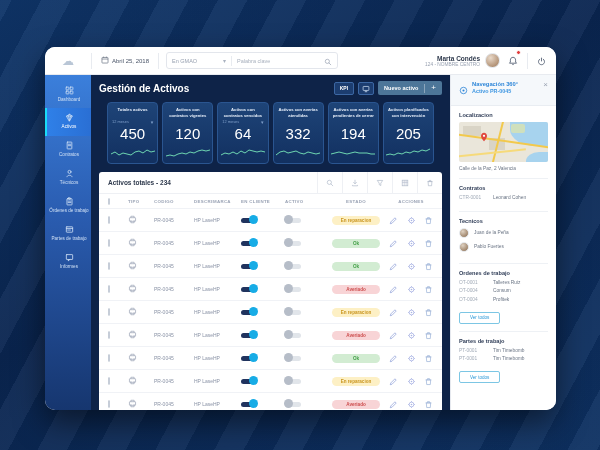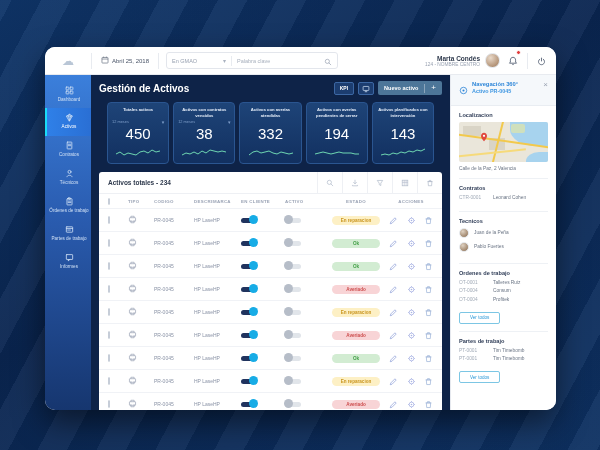--- a/index.html
+++ b/index.html
@@ -279,26 +279,37 @@
     <div class="sc-period">
       <span>12 meses</span>
       <span class="chev" style="color:#7f9fca;font-size:5px">▾</span>
     </div>
     <div class="sc-value">450</div>
     <svg class="sc-spark" width="44" height="12" viewBox="0 0 44 12">
       <polyline fill="none" stroke="#6fd7b2" stroke-width="1" stroke-linecap="round" stroke-linejoin="round" points="0.0,7.0 4.0,5.0 8.0,8.0 12.0,6.0 16.0,7.0 20.0,8.0 24.0,5.0 28.0,4.0 32.0,6.0 36.0,3.0 40.0,5.0 44.0,4.0"></polyline>
     </svg>
   </div>
             <div class="stat-card">
+    <div class="sc-title">Activos con contratos vigentes</div>
+    <div class="sc-period hidden">
+      <span></span>
+      <span class="chev" style="color:#7f9fca;font-size:5px">▾</span>
+    </div>
+    <div class="sc-value">120</div>
+    <svg class="sc-spark" width="44" height="12" viewBox="0 0 44 12">
+      <polyline fill="none" stroke="#6fd7b2" stroke-width="1" stroke-linecap="round" stroke-linejoin="round" points="0.0,9.0 4.0,8.0 8.0,9.0 12.0,7.0 16.0,6.0 20.0,7.0 24.0,5.0 28.0,6.0 32.0,4.0 36.0,3.0 40.0,4.0 44.0,3.0"></polyline>
+    </svg>
+  </div>
+            <div class="stat-card">
     <div class="sc-title">Activos con contratos vencidos</div>
     <div class="sc-period">
       <span>12 meses</span>
       <span class="chev" style="color:#7f9fca;font-size:5px">▾</span>
     </div>
-    <div class="sc-value">38</div>
+    <div class="sc-value">64</div>
     <svg class="sc-spark" width="44" height="12" viewBox="0 0 44 12">
       <polyline fill="none" stroke="#6fd7b2" stroke-width="1" stroke-linecap="round" stroke-linejoin="round" points="0.0,8.0 4.0,6.0 8.0,7.0 12.0,5.0 16.0,7.0 20.0,4.0 24.0,6.0 28.0,3.0 32.0,4.0 36.0,5.0 40.0,4.0 44.0,5.0"></polyline>
     </svg>
   </div>
             <div class="stat-card">
     <div class="sc-title">Activos con averías atendidas</div>
     <div class="sc-period hidden">
       <span></span>
       <span class="chev" style="color:#7f9fca;font-size:5px">▾</span>
     </div>
@@ -317,21 +328,21 @@
     <svg class="sc-spark" width="44" height="12" viewBox="0 0 44 12">
       <polyline fill="none" stroke="#6fd7b2" stroke-width="1" stroke-linecap="round" stroke-linejoin="round" points="0.0,7.0 4.0,6.0 8.0,5.0 12.0,6.0 16.0,7.0 20.0,6.0 24.0,5.0 28.0,6.0 32.0,6.0 36.0,6.0 40.0,7.0 44.0,7.0"></polyline>
     </svg>
   </div>
             <div class="stat-card">
     <div class="sc-title">Activos planificados con intervención</div>
     <div class="sc-period hidden">
       <span></span>
       <span class="chev" style="color:#7f9fca;font-size:5px">▾</span>
     </div>
-    <div class="sc-value">143</div>
+    <div class="sc-value">205</div>
     <svg class="sc-spark" width="44" height="12" viewBox="0 0 44 12">
       <polyline fill="none" stroke="#6fd7b2" stroke-width="1" stroke-linecap="round" stroke-linejoin="round" points="0.0,8.0 4.0,7.0 8.0,8.0 12.0,6.0 16.0,7.0 20.0,5.0 24.0,6.0 28.0,4.0 32.0,5.0 36.0,3.0 40.0,4.0 44.0,2.0"></polyline>
     </svg>
   </div>
           </div>
 
         <div class="table-panel">
           <div class="table-toolbar">
             <div class="table-title">Activos totales - 234</div>
             <button class="tool-btn">

